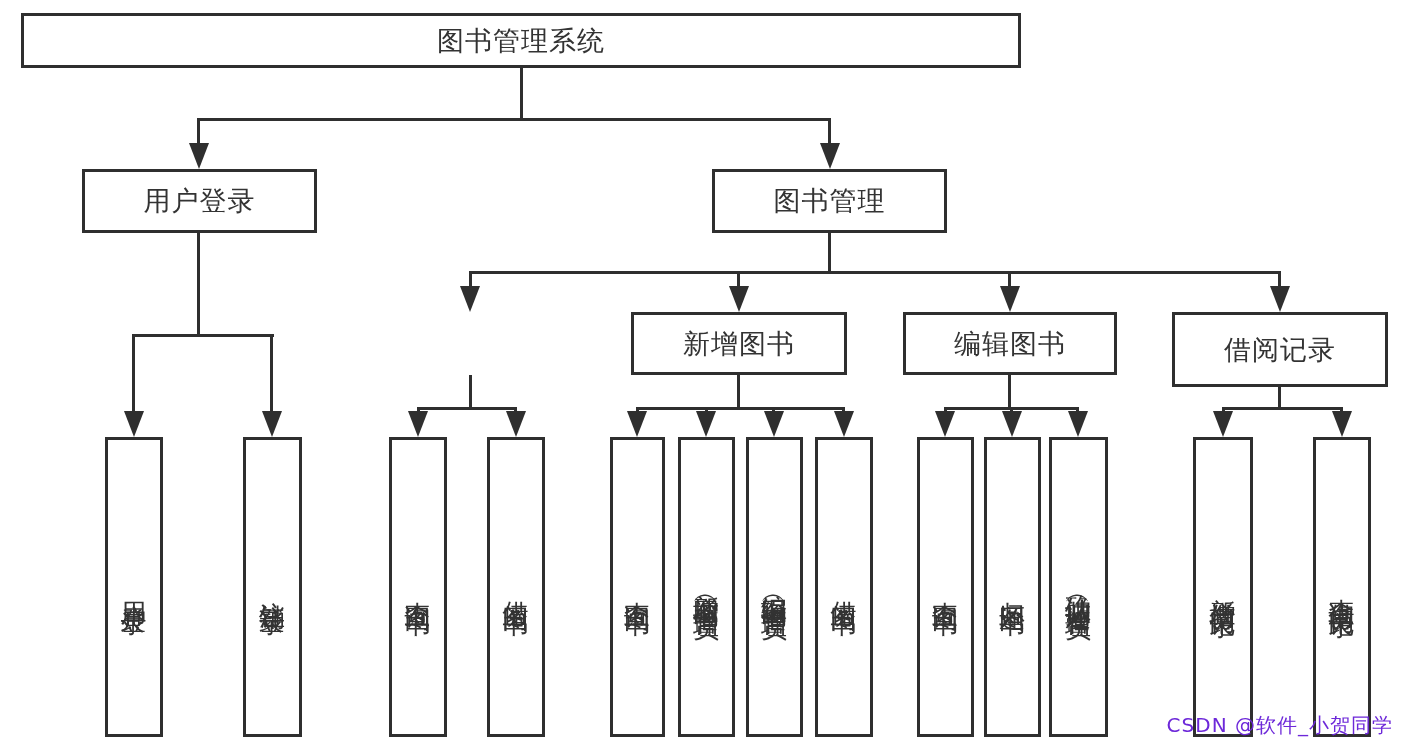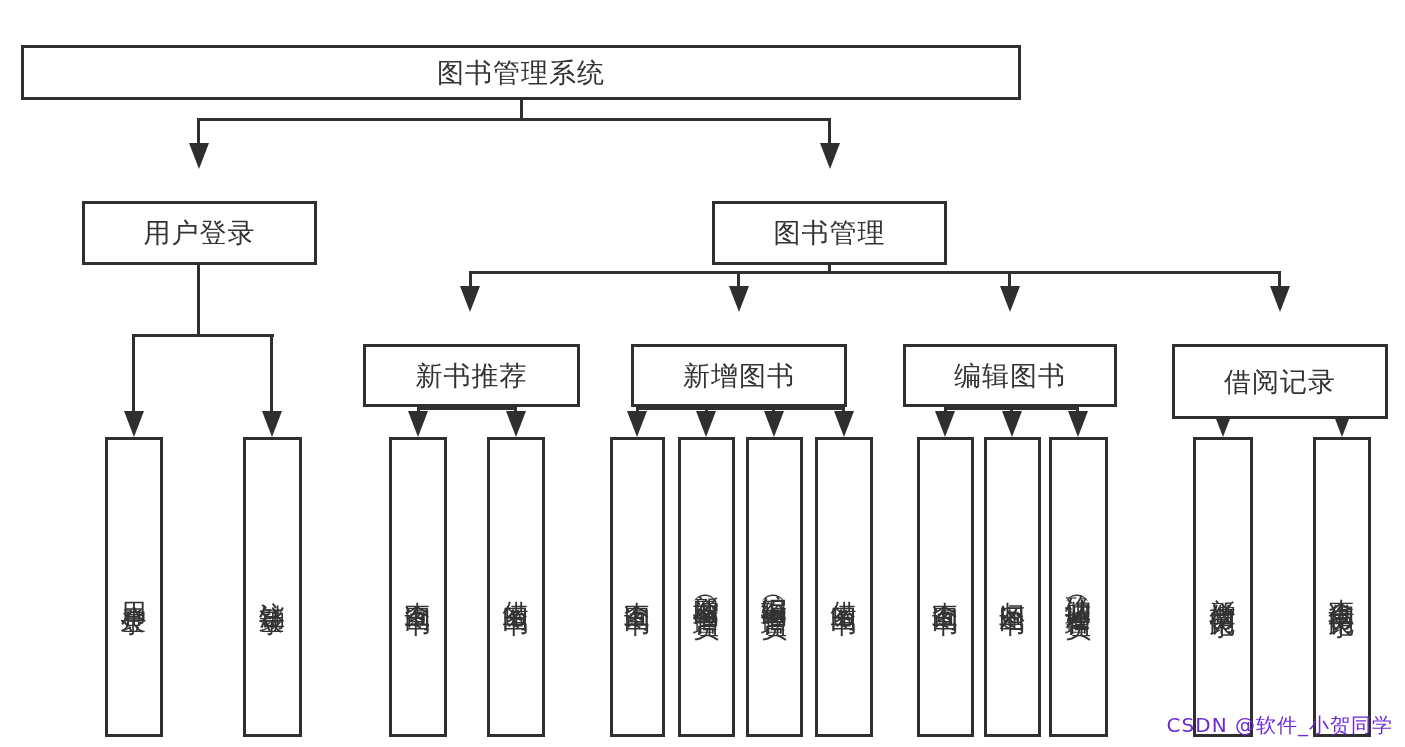--- a/index.html
+++ b/index.html
@@ -3,21 +3,21 @@
 <meta charset="utf-8">
 <style>
   html,body{margin:0;padding:0;background:#fff;}
   .canvas{
     position:relative;width:1405px;height:747px;background:#ffffff;overflow:hidden;
     font-family:"DejaVu Sans","Liberation Sans",sans-serif;color:#333;
   }
   .box{
     position:absolute;box-sizing:border-box;background:#fff;border:3px solid #2f2f2f;
     display:flex;align-items:center;justify-content:center;
-    font-size:27px;letter-spacing:1px;color:#333;z-index:2;margin-top:32px;
+    font-size:27px;letter-spacing:1px;color:#333;z-index:2;
   }
   .vbox{
     position:absolute;box-sizing:border-box;background:#fff;border:3px solid #2f2f2f;
     top:437px;height:300px;display:flex;align-items:center;justify-content:center;z-index:2;
   }
   .vbox span{
     writing-mode:vertical-rl;text-orientation:mixed;white-space:nowrap;
     font-size:26px;line-height:1;letter-spacing:3px;color:#333;
   }
   .hl,.vl{position:absolute;background:#2f2f2f;z-index:1;}
@@ -42,23 +42,20 @@
     <span>图书管理系统</span>
   </div>
 
   <div class="box" style="left:82px;top:169px;width:235px;height:64px;">
     <span>用户登录</span>
   </div>
   <div class="box" style="left:712px;top:169px;width:235px;height:64px;">
     <span>图书管理</span>
   </div>
 
-  <div class="box" style="left:363px;top:312px;width:217px;height:63px;">
-    <span>新书推荐</span>
-  </div>
   <div class="box" style="left:631px;top:312px;width:216px;height:63px;">
     <span>新增图书</span>
   </div>
   <div class="box" style="left:903px;top:312px;width:214px;height:63px;">
     <span>编辑图书</span>
   </div>
   <div class="box" style="left:1172px;top:312px;width:216px;height:75px;">
     <span>借阅记录</span>
   </div>
 

